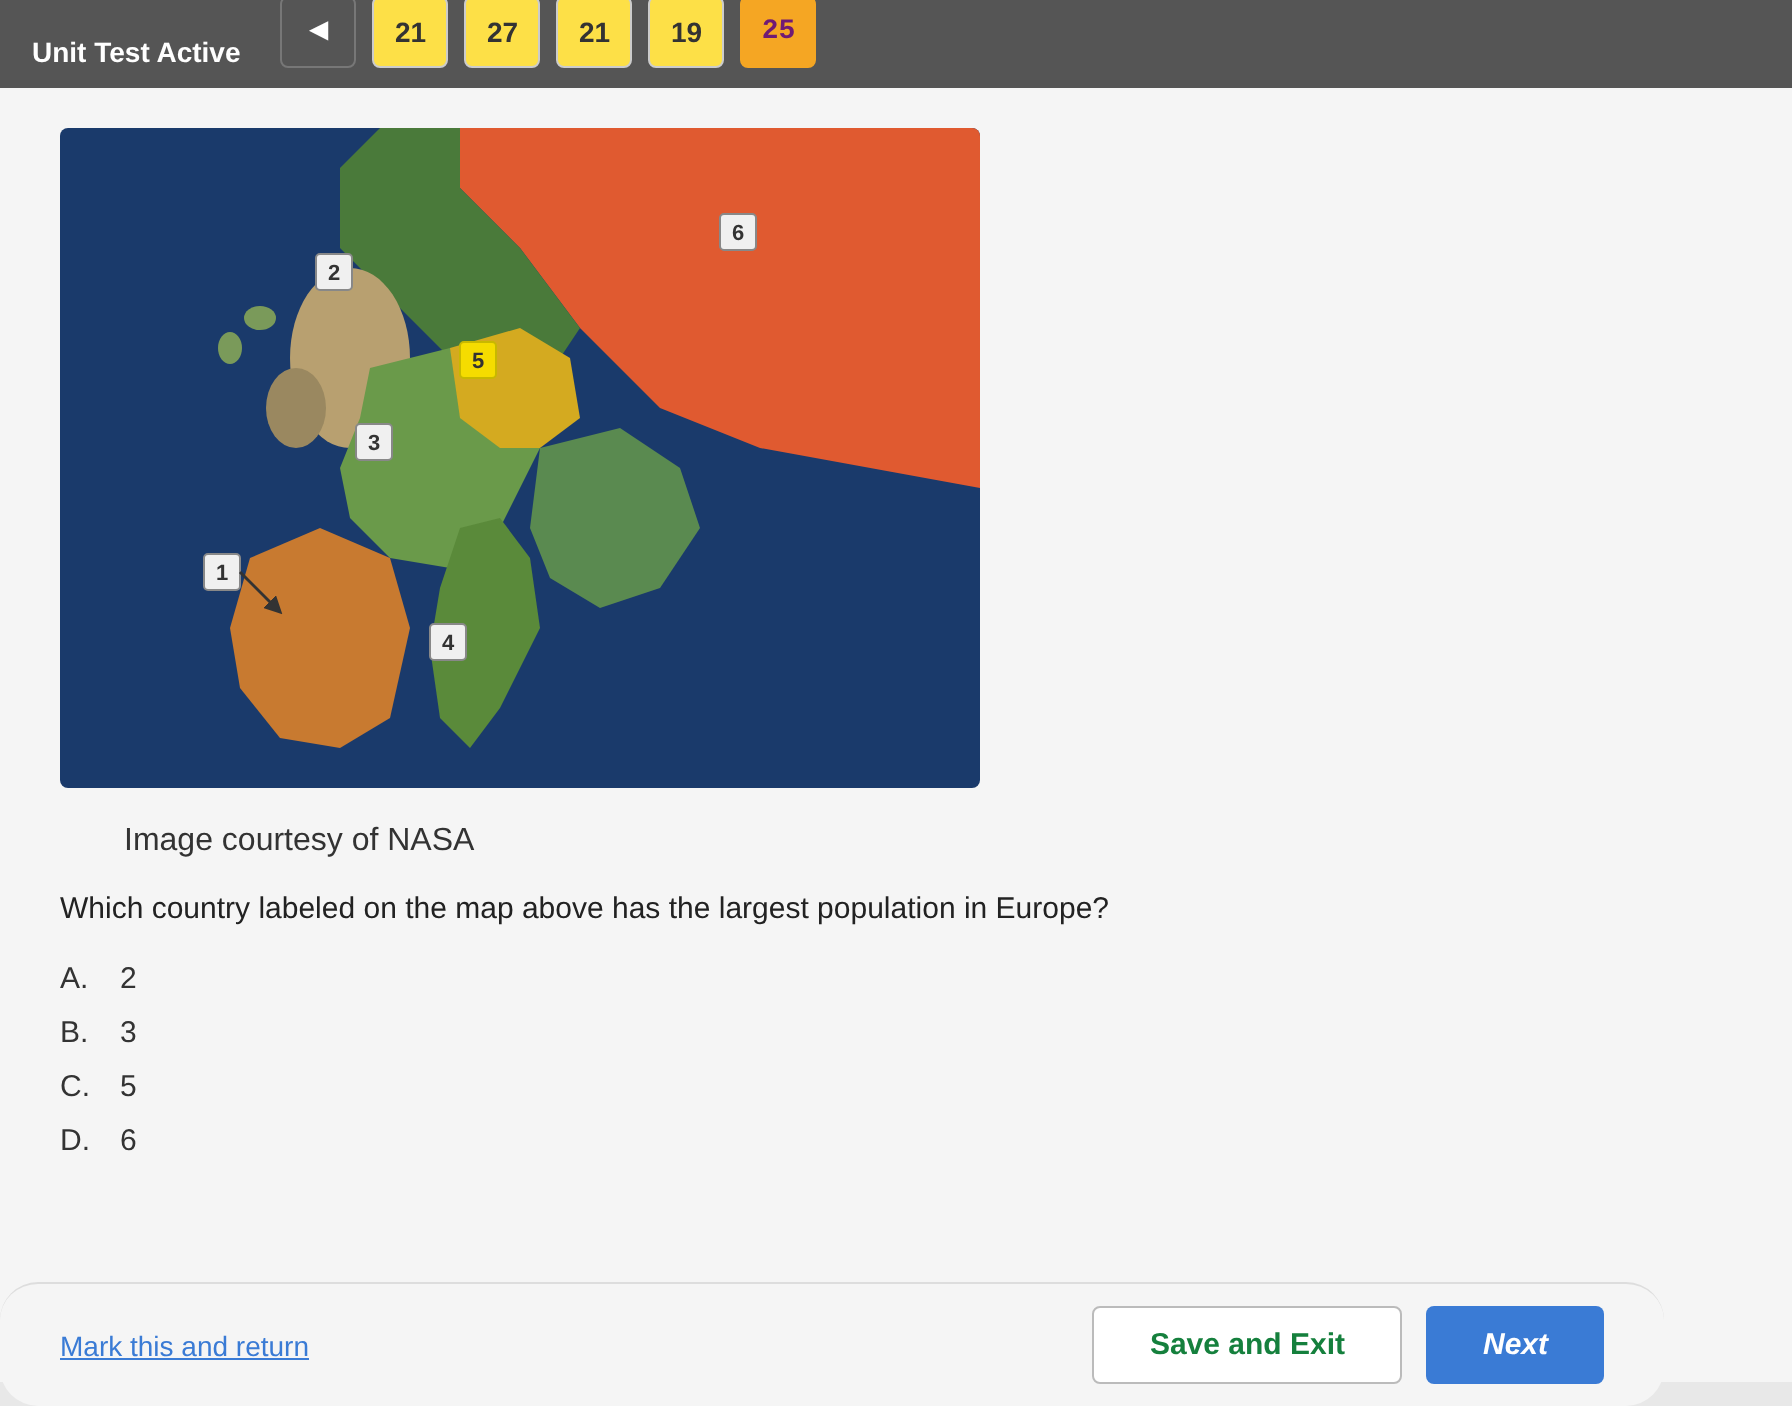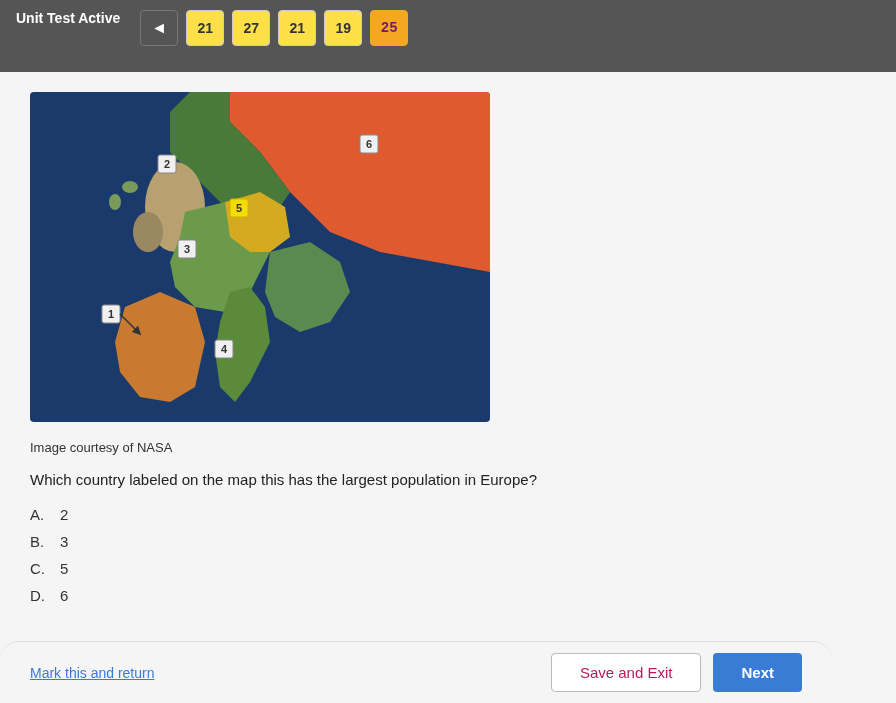--- a/index.html
+++ b/index.html
@@ -9,23 +9,23 @@
       width: 896px;
       height: 703px;
       overflow: hidden;
     }
 
     
     .header-bar {
       background: #555;
       padding: 10px 16px;
       display: flex;
-      align-items: flex-start;
+      align-items: flex-end;
       gap: 8px;
-      height: 72px;
+      height: 44px;
     }
 
     .header-title {
       color: #fff;
       font-size: 14px;
       font-weight: bold;
       margin-right: 12px;
     }
 
     .nav-btn {
@@ -77,23 +77,24 @@
       overflow: hidden;
       flex-shrink: 0;
     }
 
     .map-svg {
       width: 100%;
       height: 100%;
     }
 
     .image-credit {
-      font-size: 13px;
+      font-size: 16px;
       color: #333;
       margin-top: 4px;
+      margin-left: 32px;
     }
 
     
     .question-text {
       font-size: 15px;
       color: #222;
       line-height: 1.5;
       max-width: 700px;
     }
 
@@ -146,34 +147,35 @@
       display: flex;
       gap: 12px;
     }
 
     .btn-save {
       background: #fff;
       border: 1px solid #bbb;
       border-radius: 4px;
       padding: 10px 28px;
       font-size: 15px;
-      color: #be185d;
-      cursor: pointer;
-      font-weight: 400;
+      color: #15803d;
+      cursor: pointer;
+      font-weight: 700;
     }
 
     .btn-next {
       background: #3a7bd5;
       border: none;
       border-radius: 4px;
       padding: 10px 28px;
       font-size: 15px;
       color: #fff;
       cursor: pointer;
       font-weight: 600;
+      font-style: italic;
     }
   </style>
 </head>
 <body>
 
 <div class="header-bar">
   <span class="header-title">Unit Test  Active</span>
   <button class="nav-btn arrow">◄</button>
   <button class="nav-btn">21</button>
   <button class="nav-btn">27</button>
@@ -232,21 +234,21 @@
       <defs>
         <marker id="arrow" markerWidth="6" markerHeight="6" refX="3" refY="3" orient="auto">
           <path d="M0,0 L0,6 L6,3 z" fill="#333"></path>
         </marker>
       </defs>
     </svg>
   </div>
 
   <p class="image-credit">Image courtesy of NASA</p>
 
-  <p class="question-text">Which country labeled on the map this has the largest population in Europe?</p>
+  <p class="question-text">Which country labeled on the map above has the largest population in Europe?</p>
 
   <div class="choices">
     <div class="choice-item">
       <span class="choice-label">A.</span>
       <span>2</span>
     </div>
     <div class="choice-item">
       <span class="choice-label">B.</span>
       <span>3</span>
     </div>

